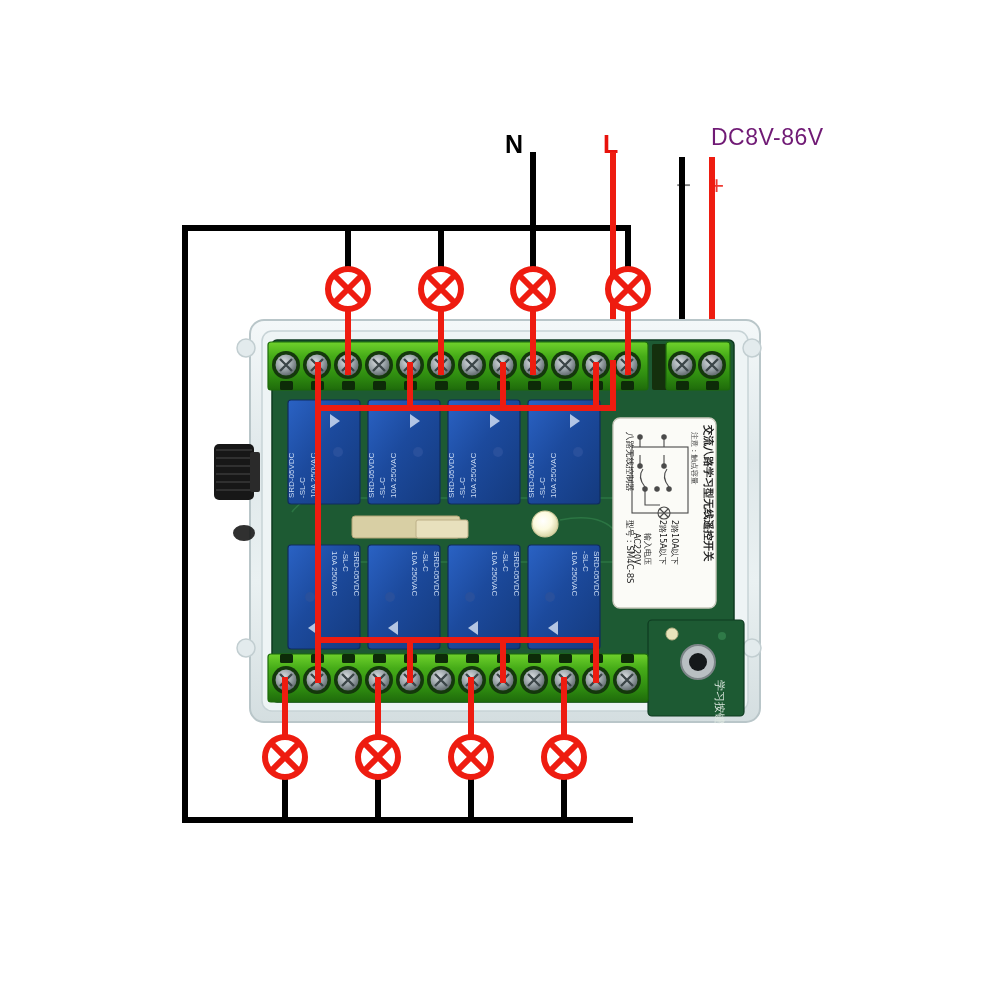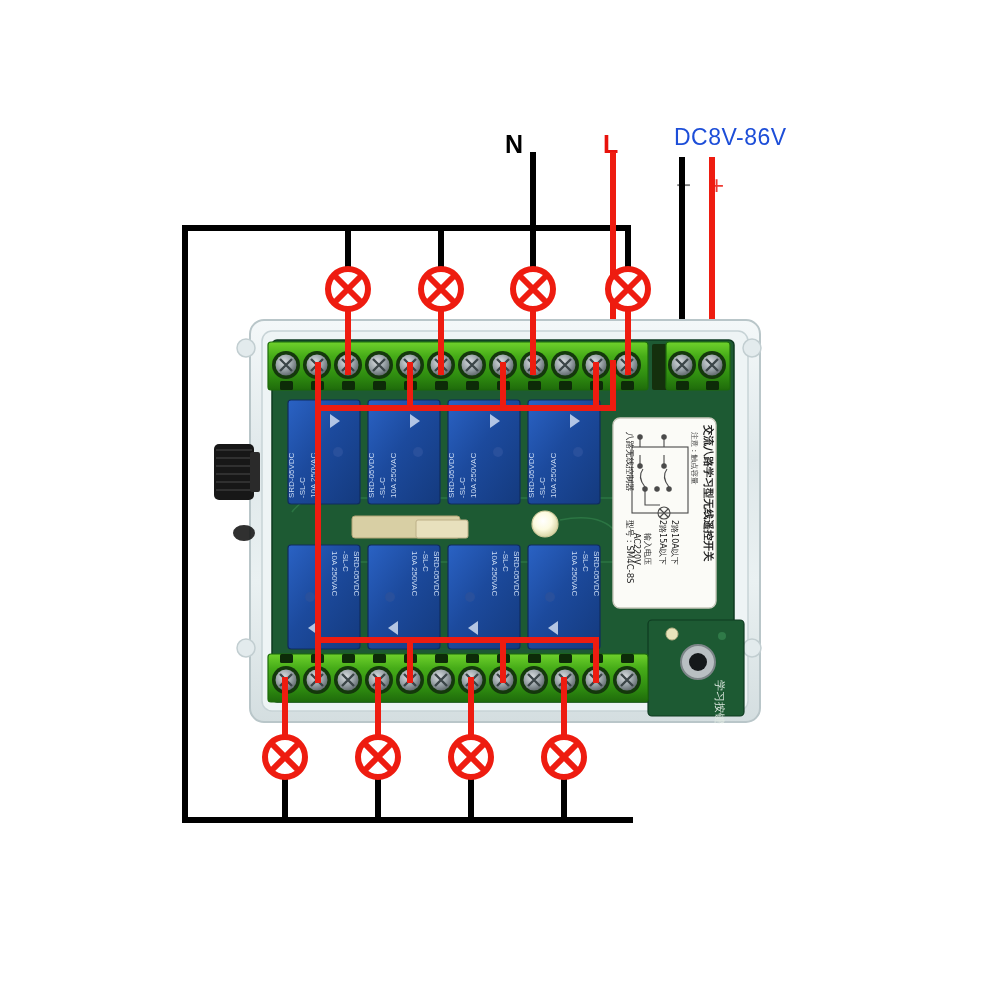--- a/index.html
+++ b/index.html
@@ -3,21 +3,21 @@
 <meta charset="utf-8">
 <title>Wiring Diagram</title>
 <style>
   html,body{margin:0;padding:0;background:#ffffff;}
   body{width:1000px;height:1000px;overflow:hidden;
        font-family:"Liberation Sans","DejaVu Sans",sans-serif;}
   #stage{position:relative;width:1000px;height:1000px;background:#fff;}
   .lbl{position:absolute;font-weight:bold;letter-spacing:.5px;}
   #lbl-n{left:505px;top:130px;font-size:25px;color:#000;}
   #lbl-l{left:603px;top:130px;font-size:25px;color:#e8120c;}
-  #lbl-dc{left:674px;top:124px;font-size:23px;color:#1d4ed8;font-weight:normal;}
+  #lbl-dc{left:711px;top:124px;font-size:23px;color:#701a75;font-weight:normal;}
   #lbl-minus{left:676px;top:170px;font-size:26px;color:#7d7d7d;font-weight:normal;}
   #lbl-plus{left:709px;top:170px;font-size:26px;color:#ef3b33;font-weight:normal;}
   svg{position:absolute;left:0;top:0;}
 </style>
 </head>
 <body>
 
 <div id="stage">
 
   <div class="lbl" id="lbl-n">N</div>

